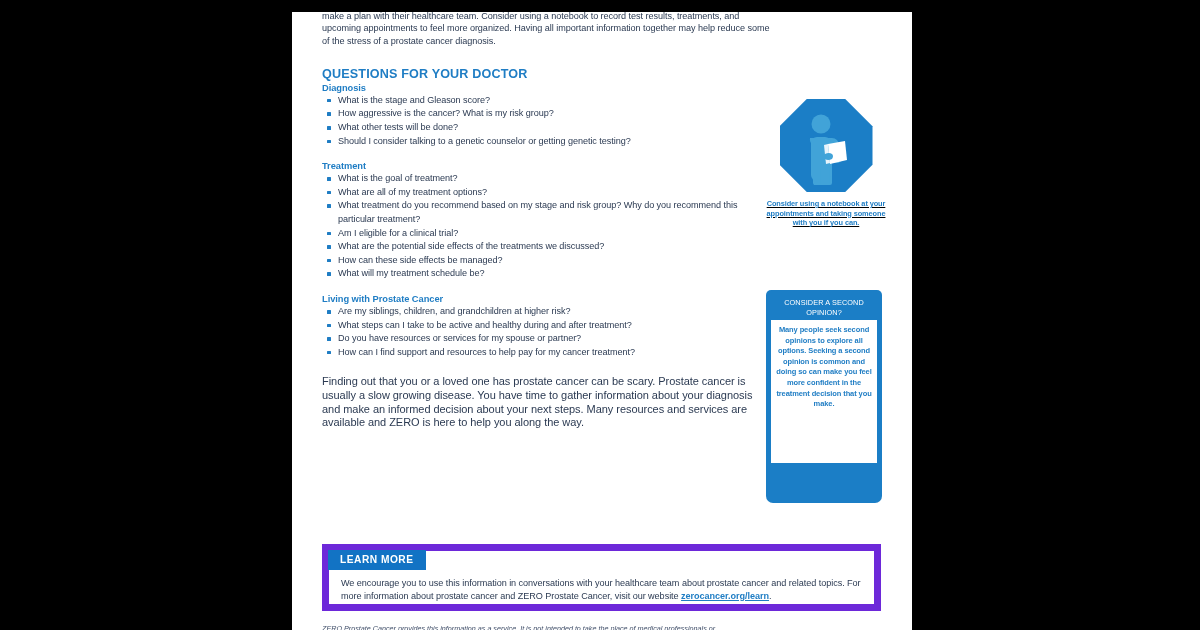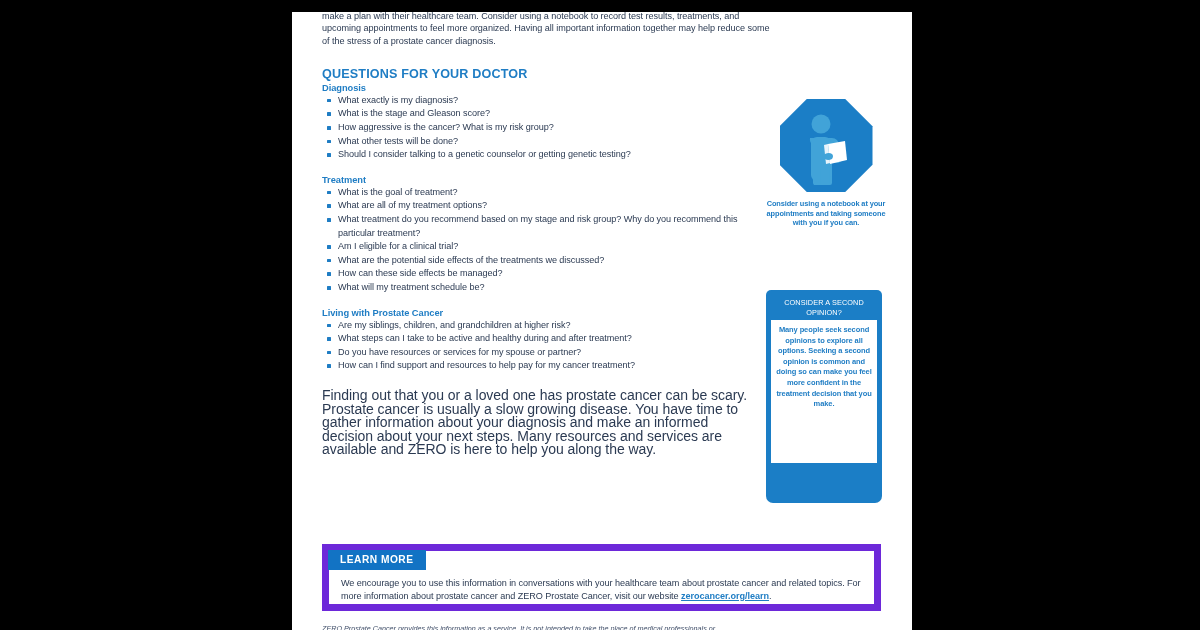--- a/index.html
+++ b/index.html
@@ -94,21 +94,21 @@
     position: absolute;
     left: 1px;
     top: 5px;
     width: 3.6px;
     height: 3.6px;
     background: #1f7dc4;
     border-radius: 0.5px;
   }
 
   .closing-para {
-    font-size: 14px;
+    font-size: 11px;
     line-height: 13.6px;
     color: #2b3a52;
     margin-top: 16px;
     letter-spacing: -0.05px;
     width: 440px;
   }
 
   
   .learn-box {
     position: absolute;
@@ -172,20 +172,21 @@
     width: 140px;
   }
 
   
   .octagon-wrap {
     position: absolute;
     left: 0px;
     top: 87px;
     width: 128px;
     text-align: center;
+    text-decoration: underline;
   }
 
   .octagon {
     position: relative;
     width: 93px;
     height: 93px;
     margin: 0 auto;
     background: #1b7ec6;
     clip-path: polygon(
       29.3% 0%, 70.7% 0%, 100% 29.3%, 100% 70.7%,
@@ -272,21 +273,20 @@
     <div class="page-inner">
 
       <div class="content-col">
 
         <p class="intro-para">make a plan with their healthcare team. Consider using a notebook to record test results, treatments, and upcoming appointments to feel more organized. Having all important information together may help reduce some of the stress of a prostate cancer diagnosis.</p>
 
         <h2 class="section-title">QUESTIONS FOR YOUR DOCTOR</h2>
 
         <h3 class="sub-title">Diagnosis</h3>
         <ul class="qlist">
-          <li>What exactly is my diagnosis?</li>
           <li>What is the stage and Gleason score?</li>
           <li>How aggressive is the cancer? What is my risk group?</li>
           <li>What other tests will be done?</li>
           <li>Should I consider talking to a genetic counselor or getting genetic testing?</li>
         </ul>
 
         <h3 class="sub-title spaced">Treatment</h3>
         <ul class="qlist">
           <li>What is the goal of treatment?</li>
           <li>What are all of my treatment options?</li>

